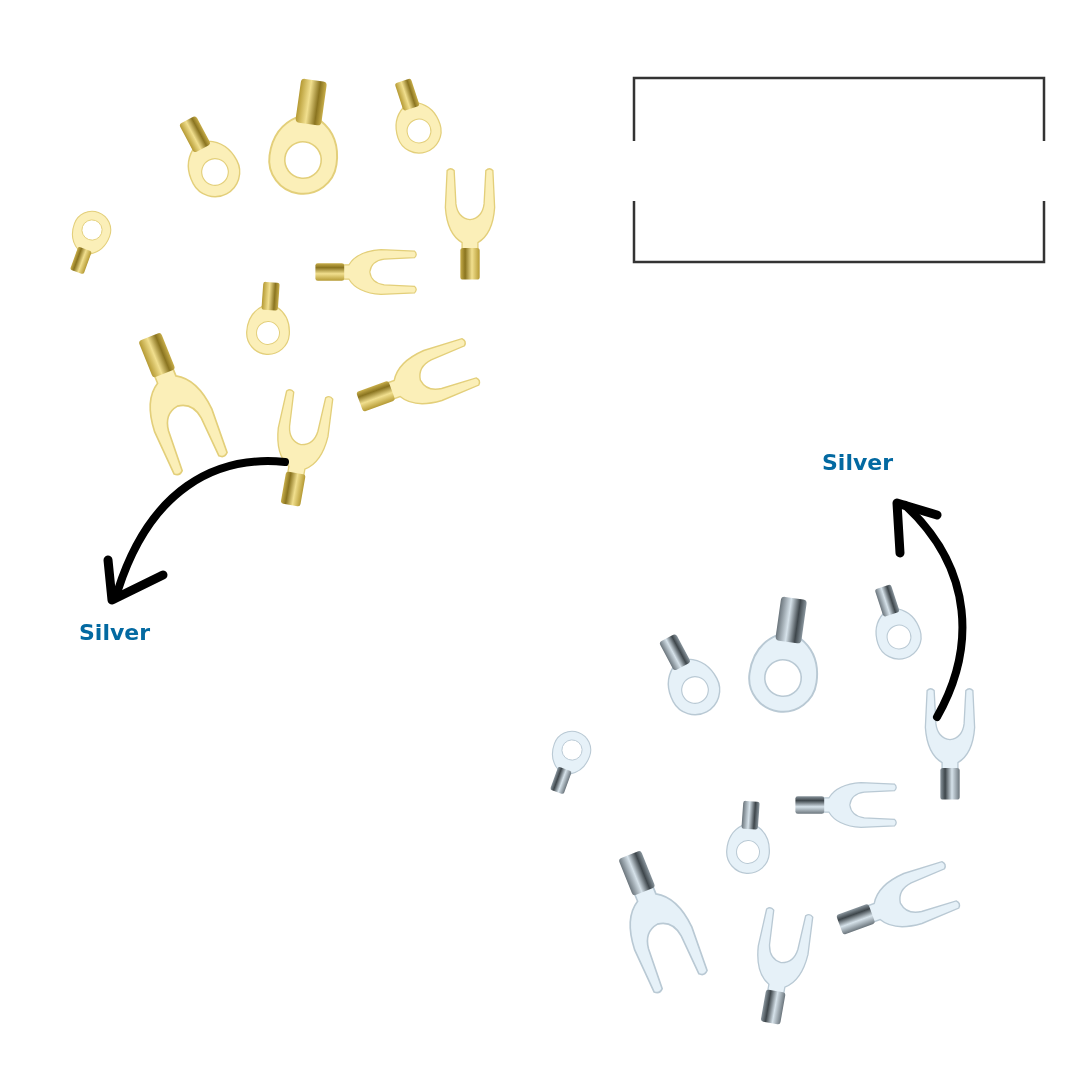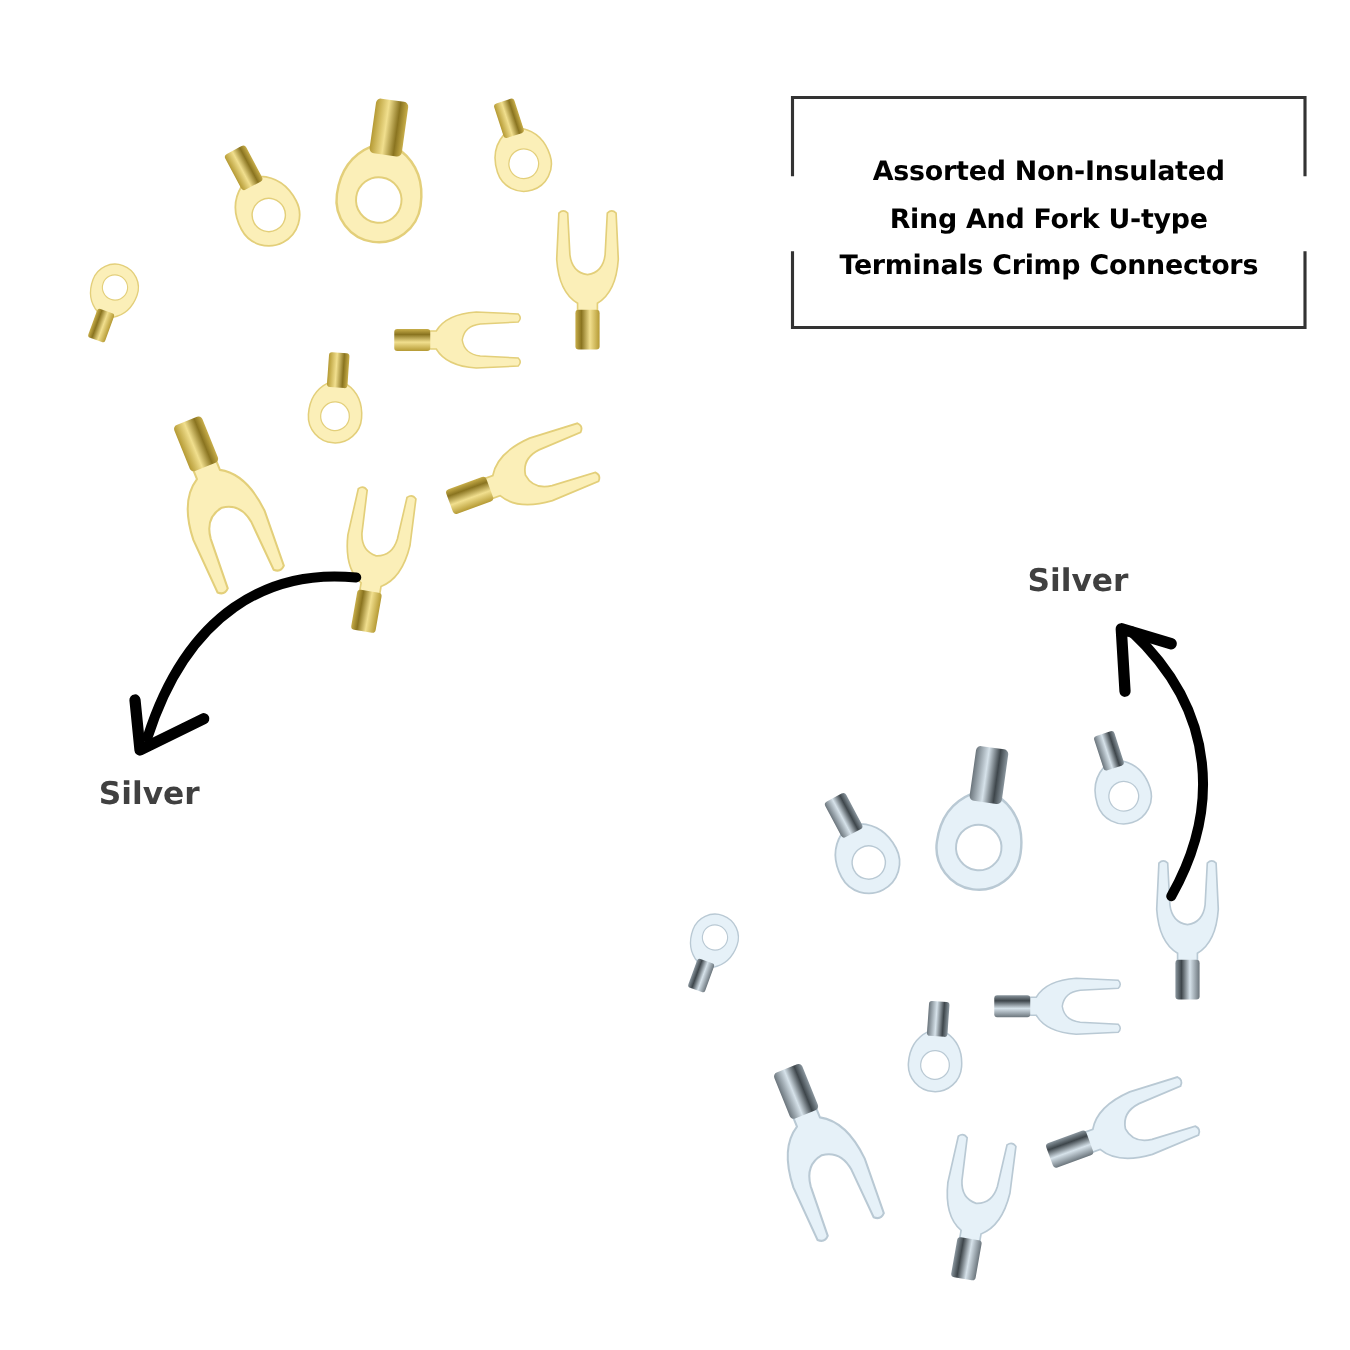--- a/index.html
+++ b/index.html
@@ -1,36 +1,31 @@
 <!DOCTYPE html>
 <html><head>
 <meta charset="utf-8">
 <style>
   html,body{margin:0;padding:0;background:#ffffff;}
   body{width:1080px;height:1080px;position:relative;overflow:hidden;font-family:"DejaVu Sans","Liberation Sans",sans-serif;}
   .title-box{position:absolute;left:633px;top:77px;width:412px;height:186px;}
   .title-box .frame{position:absolute;inset:0;pointer-events:none;}
   .title-text{position:absolute;left:0;right:0;top:42px;text-align:center;font-weight:bold;font-size:21.5px;line-height:37.5px;color:#000;letter-spacing:-0.2px;}
-  .label{position:absolute;font-weight:bold;font-size:25px;color:#404040;}
+  .label{position:absolute;font-weight:bold;font-size:22px;color:#0369a1;}
   .cluster{position:absolute;left:0;top:0;width:1080px;height:1080px;}
   svg{overflow:visible;}
 </style>
 </head>
 <body>
 
 <div class="title-box">
   <svg class="frame" width="412" height="186">
     <polyline points="1,64 1,1 411,1 411,64" fill="none" stroke="#333" stroke-width="2.5"></polyline>
     <polyline points="1,124 1,185 411,185 411,124" fill="none" stroke="#333" stroke-width="2.5"></polyline>
   </svg>
-  <div class="title-text">
-    <div>Assorted Non-Insulated</div>
-    <div>Ring And Fork U-type</div>
-    <div>Terminals Crimp Connectors</div>
-  </div>
 </div>
 
 <svg class="cluster" width="1080" height="1080">
   <defs>
     <linearGradient id="gbarrel" x1="0" y1="0" x2="1" y2="0">
       <stop offset="0" stop-color="#b59a34"></stop>
       <stop offset="0.4" stop-color="#f1df8e"></stop>
       <stop offset="0.75" stop-color="#8a7420"></stop>
       <stop offset="1" stop-color="#c8ae4a"></stop>
     </linearGradient>

